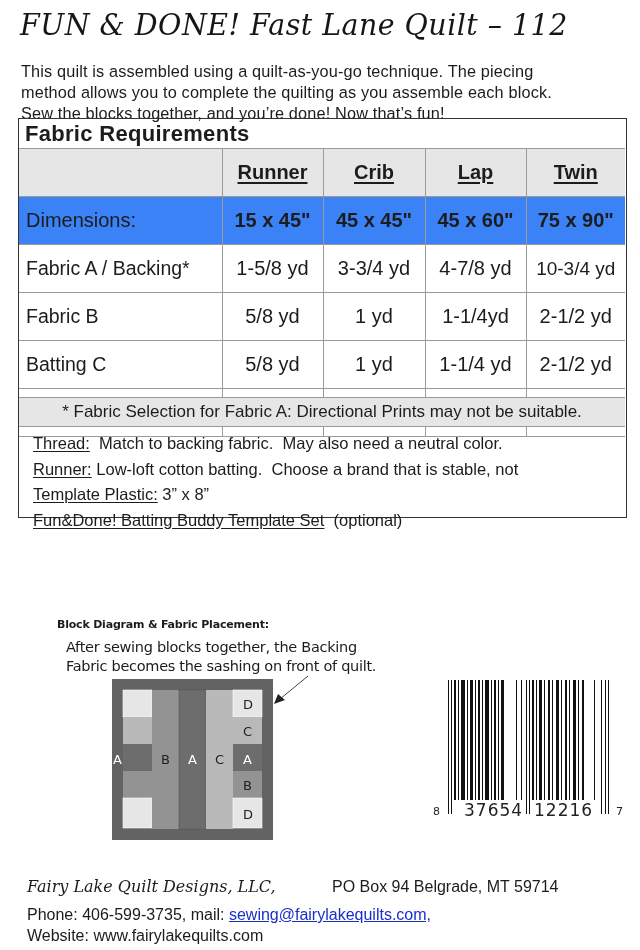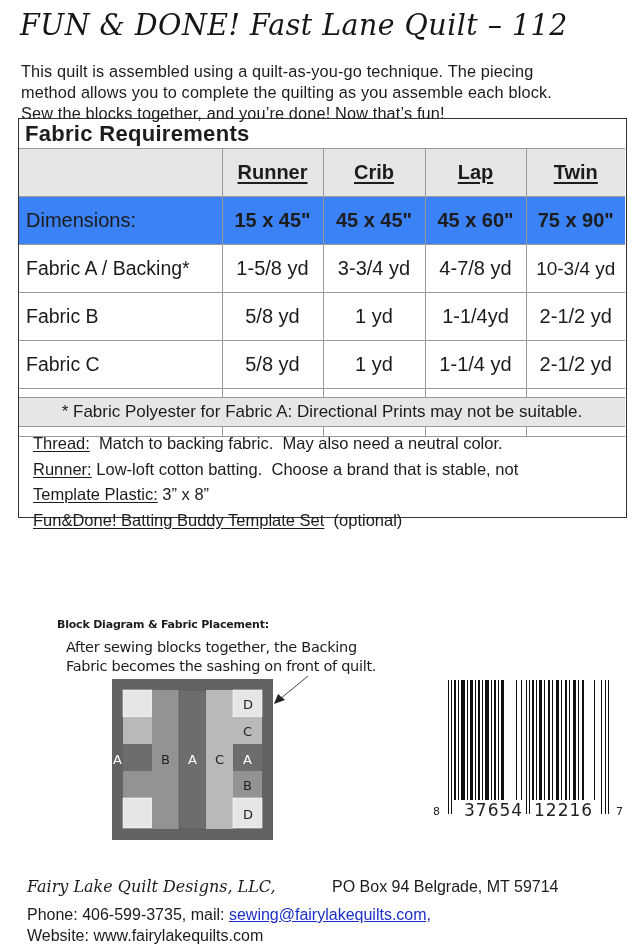--- a/index.html
+++ b/index.html
@@ -90,38 +90,38 @@
       <td class="val" style="font-size:19px;white-space:nowrap;">10-3/4 yd</td>
     </tr>
     <tr class="qty">
       <td>Fabric B</td>
       <td class="val">5/8 yd</td>
       <td class="val">1 yd</td>
       <td class="val">1-1/4yd</td>
       <td class="val">2-1/2 yd</td>
     </tr>
     <tr class="qty">
-      <td>Fabric C</td>
+      <td>Batting C</td>
       <td class="val">5/8 yd</td>
       <td class="val">1 yd</td>
       <td class="val">1-1/4 yd</td>
       <td class="val">2-1/2 yd</td>
     </tr>
     <tr class="qty">
       <td>Fabric D</td>
       <td class="val">5/8 yd</td>
       <td class="val">1 yd</td>
       <td class="val">1-1/8 yd</td>
       <td class="val">2-1/2 yd</td>
     </tr>
   </tbody>
     </table>
 
   <div class="abs foot-gap"></div>
-  <div class="abs footnote">* Fabric Polyester for Fabric A:  Directional Prints may not be suitable.</div>
+  <div class="abs footnote">* Fabric Selection for Fabric A:  Directional Prints may not be suitable.</div>
 
   <div class="abs notes">
     <div class="row">
       <span class="u">Thread:</span><span style="white-space:pre">  Match to backing fabric.  May also need a neutral color.</span>
     </div>
     <div class="row two">
       <span class="u">Runner:</span><span style="white-space:pre"> Low-loft cotton batting.  Choose a brand that is stable, not</span><br>
     </div>
     <div class="row">
       <span class="u">Template Plastic:</span><span style="white-space:pre"> 3” x 8”</span>

